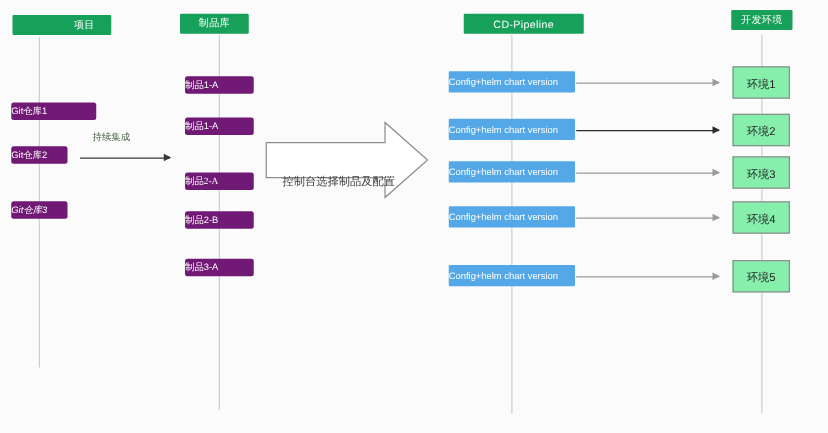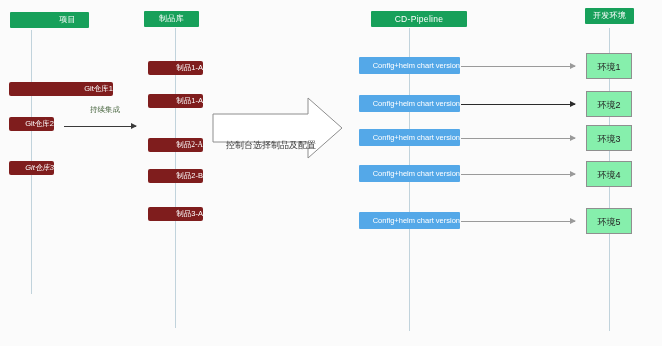--- a/index.html
+++ b/index.html
@@ -40,39 +40,39 @@
     border-radius: 1px;
     letter-spacing: .3px;
     white-space: nowrap;
     overflow: hidden;
   }
   .lane-header.wide { font-size: 8.5px; }
 
   
   .blue-box {
     position: absolute;
-    background: #7f1d1d;
+    background: #701a75;
     color: #ffffff;
     font-size: 7.5px;
     line-height: 14px;
     height: 14px;
-    text-align: right;
+    text-align: left;
     border-radius: 2px;
     white-space: nowrap;
     overflow: hidden;
   }
   .config-box {
     position: absolute;
     background: #54a8e8;
     color: #ffffff;
     font-size: 7.5px;
     line-height: 17px;
     height: 17px;
     width: 101px;
-    text-align: right;
+    text-align: left;
     border-radius: 1px;
     white-space: nowrap;
     overflow: hidden;
   }
 
   
   .env-box {
     position: absolute;
     background: #86efac;
     border: 1px solid #8f8f8f;
@@ -160,31 +160,31 @@
   <div class="lane-line" style="left:609px; top:28px;  height:303px;"></div>
 
   <div class="lane-header" style="left:10px; top:12px; width:43px;padding-left:36px;">项目</div>
 
   <div class="lane-header" style="left:144px; top:11px; width:55px;">制品库</div>
 
   <div class="lane-header wide" style="left:371px; top:11px; width:96px;">CD-Pipeline</div>
 
   <div class="lane-header" style="left:585px; top:8px; width:49px;">开发环境</div>
 
-  <div class="blue-box" style="left:9px; top:82px; width:68px;padding-left:36px;">Git仓库1</div>
+  <div class="blue-box" style="left:9px; top:82px; width:68px;">Git仓库1</div>
   <div class="blue-box" style="left:9px; top:117px; width:45px;">Git仓库2</div>
   <div class="blue-box" style="left:9px; top:161px; width:45px;font-style:italic;">Git仓库3</div>
 
   <div class="blue-box" style="left:148px; top:61px; width:55px;">制品1-A</div>
   <div class="blue-box" style="left:148px; top:94px; width:55px;">制品1-A</div>
   <div class="blue-box" style="left:148px; top:138px; width:55px;font-family:Liberation Serif, serif;">制品2-A</div>
   <div class="blue-box" style="left:148px; top:169px; width:55px;">制品2-B</div>
   <div class="blue-box" style="left:148px; top:207px; width:55px;">制品3-A</div>
 
-  <div class="ci-label" style="left:90px; top:105px;">持续集成</div>
+  <div class="ci-label" style="left:74px; top:105px;">持续集成</div>
   <div class="ci-arrow" style="left:64px; top:126px; width:72px;">
     <span class="head"></span>
   </div>
 
   <div class="block-arrow" style="left:212px; top:97px;">
     <svg width="131" height="62" viewBox="0 0 131 62">
       <polygon points="1,17 96,17 96,1 130,31 96,61 96,45 1,45" fill="#ffffff" stroke="#8e8e8e" stroke-width="1" stroke-linejoin="miter"></polygon>
     </svg>
   </div>
   <div class="block-arrow-label" style="left:226px; top:139px;">控制台选择制品及配置</div>

